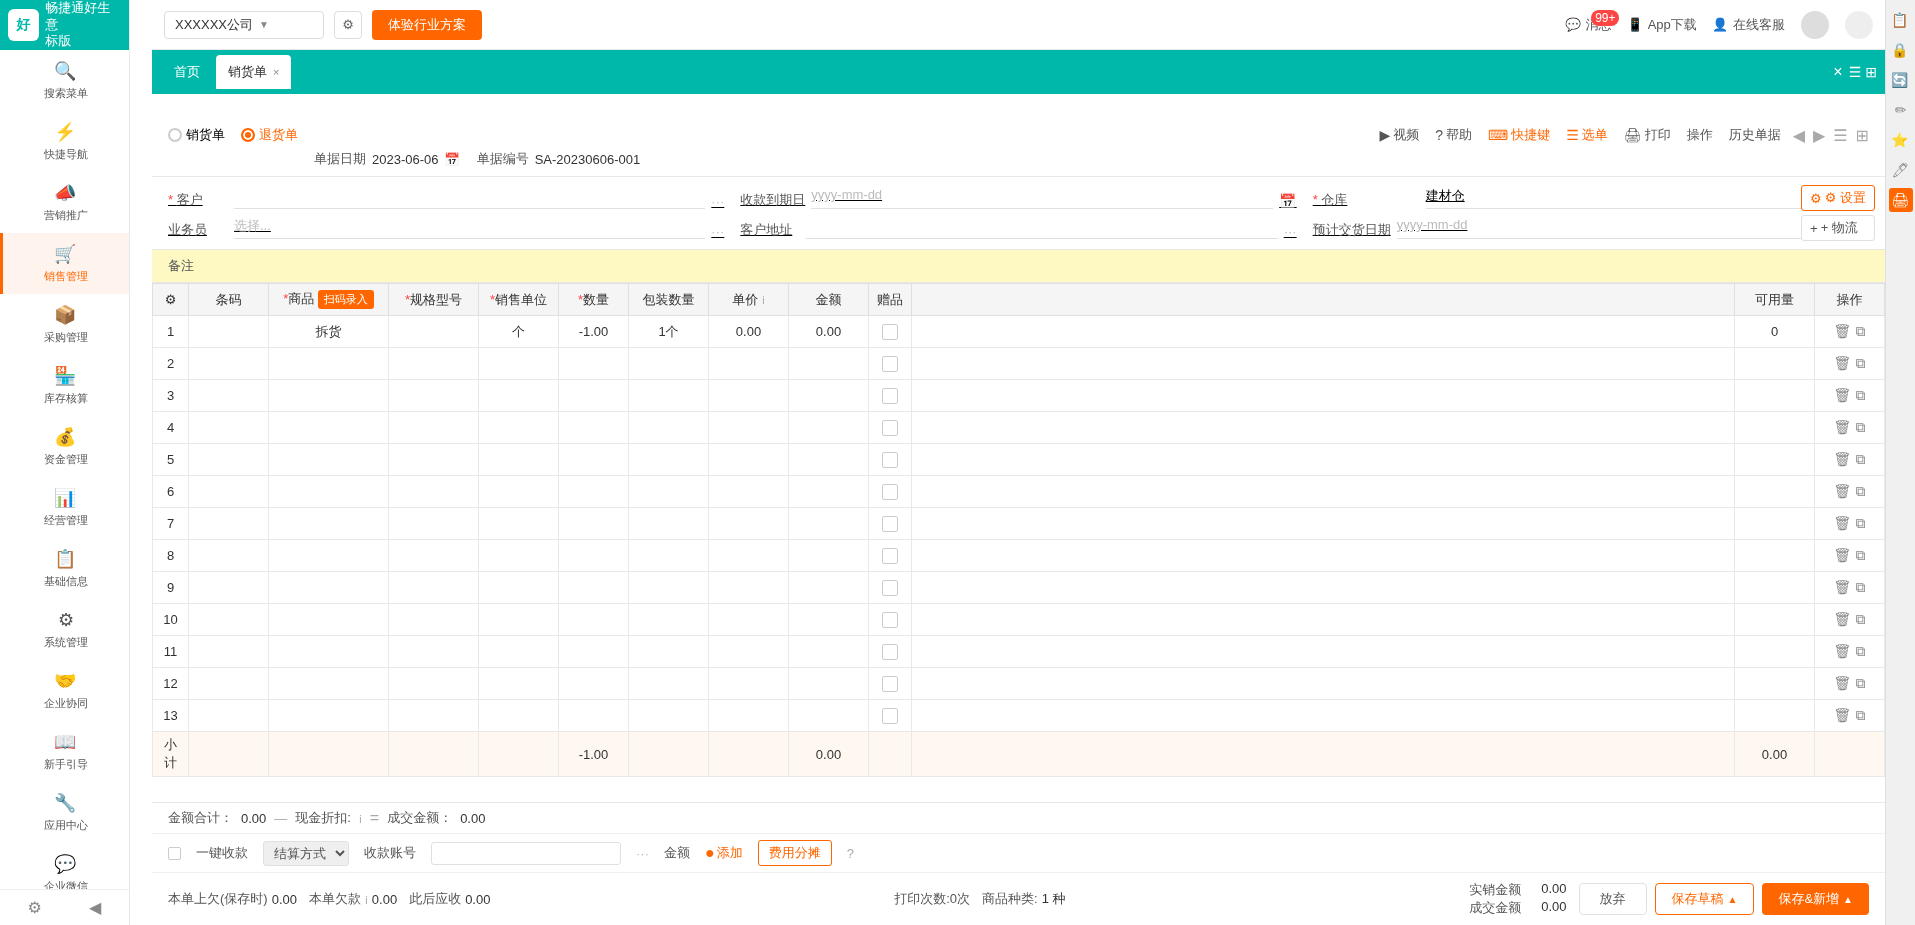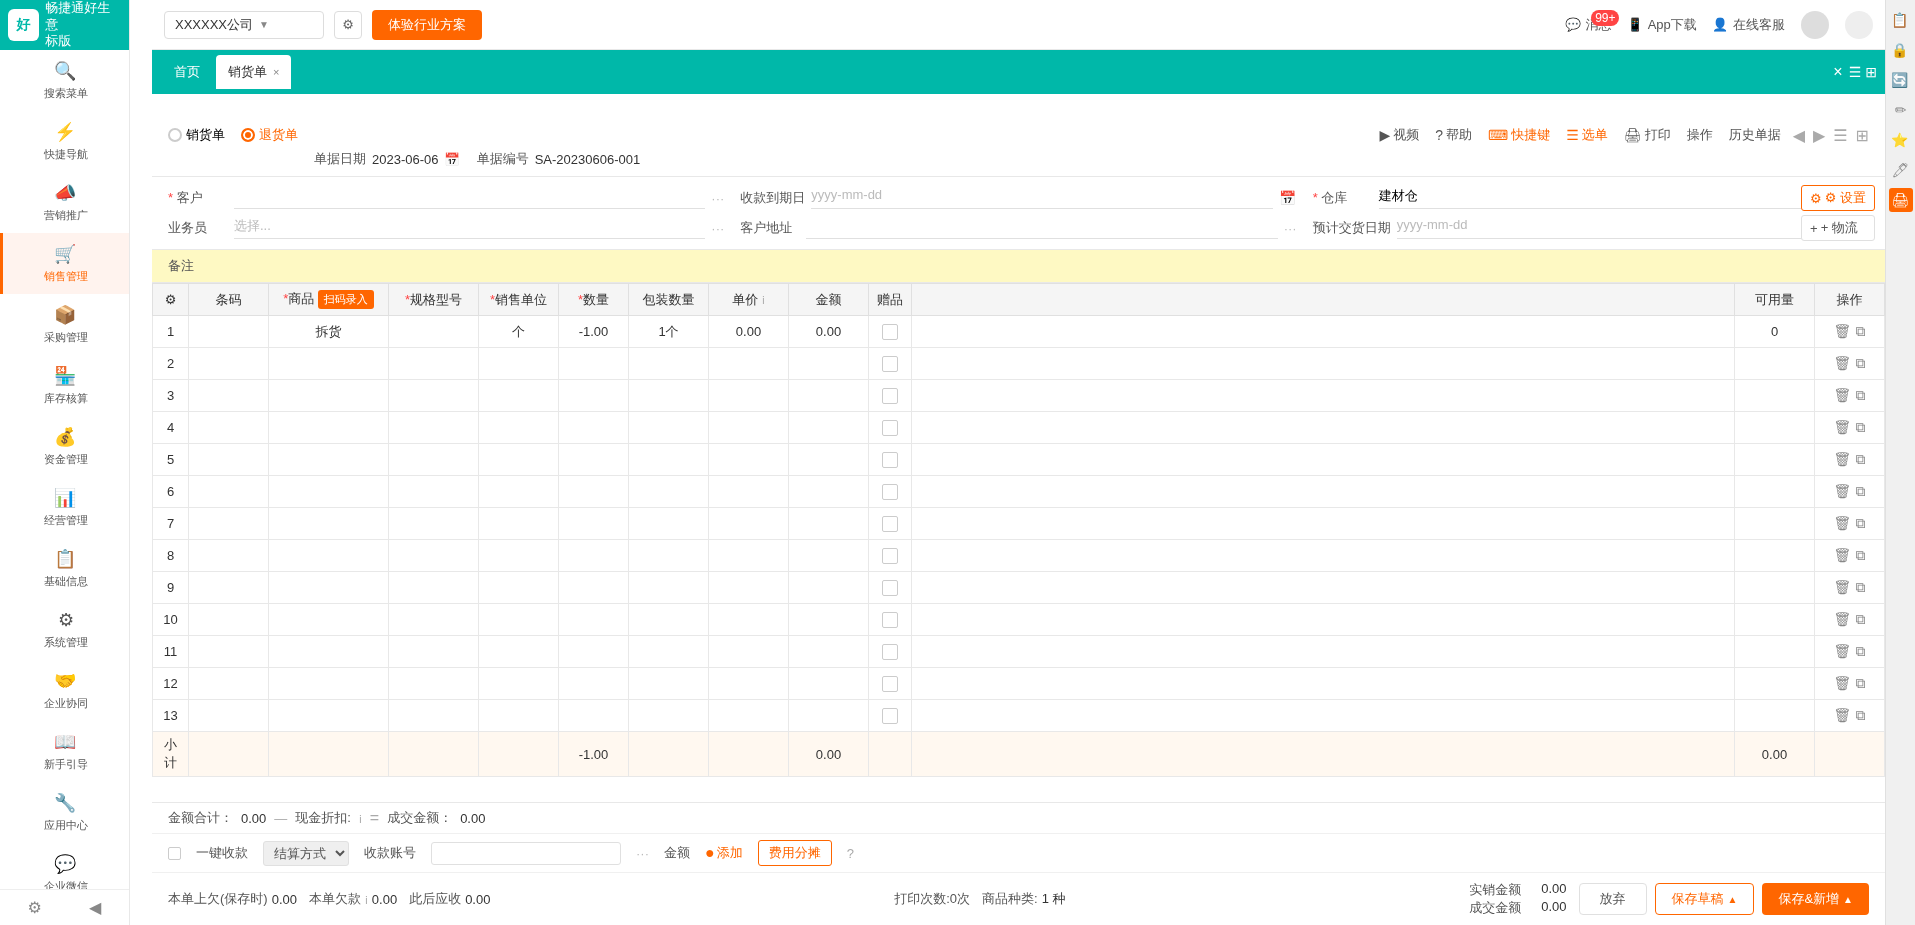--- a/index.html
+++ b/index.html
@@ -52,21 +52,21 @@
     .doc-field { display: flex; align-items: center; gap: 6px; margin-top: 48px; }
     .doc-label { color: #555; }
     .doc-value { color: #333; font-weight: 500; }
     .doc-toolbar { margin-left: auto; display: flex; align-items: center; gap: 8px; }
     .toolbar-btn { display: flex; align-items: center; gap: 3px; color: #555; cursor: pointer; font-size: 12px; padding: 2px 4px; }
     .toolbar-btn .icon { font-size: 14px; }
     .toolbar-btn-orange { color: #ff6600; }
 
     
     .form-fields { background: #fff; padding: 10px 16px; border-bottom: 1px solid #e8e8e8; display: grid; grid-template-columns: 1fr 1fr 1fr; gap: 8px 16px; position: relative; }
-    .field-row { display: flex; align-items: center; gap: 6px; }
+    .field-row { display: flex; align-items: flex-end; gap: 6px; text-decoration: underline; }
     .field-label { color: #555; white-space: nowrap; min-width: 60px; }
     .field-label.required::before { content: '* '; color: #ff4444; }
     .field-dots { color: #bbb; cursor: pointer; }
     .field-calendar { color: #bbb; cursor: pointer; font-size: 14px; }
     .form-actions { position: absolute; right: 10px; top: 8px; display: flex; flex-direction: column; gap: 4px; }
     .action-btn { display: flex; align-items: center; gap: 3px; background: #fff; border: 1px solid #e0e0e0; border-radius: 3px; padding: 3px 8px; cursor: pointer; font-size: 12px; color: #555; }
     .action-btn.orange { border-color: #ff6600; color: #ff6600; }
     .remark-row { padding: 6px 16px; background: #fef9c3; border-bottom: 1px solid #e8e8e8; display: flex; align-items: center; gap: 6px; }
 
     
@@ -313,21 +313,21 @@
         <div style="flex:1;border-bottom:1px solid #e0e0e0;min-height:22px;"></div>
         <span class="field-dots">···</span>
       </div>
       <div class="field-row">
         <span class="field-label">收款到期日</span>
         <div style="flex:1;border-bottom:1px solid #e0e0e0;min-height:22px;color:#bbb;">yyyy-mm-dd</div>
         <span class="field-calendar">📅</span>
       </div>
       <div class="field-row">
         <span class="field-label required">仓库</span>
-        <div style="flex:1;border-bottom:1px solid #e0e0e0;min-height:22px;">建材仓</div>
+        <div style="flex:1;border-bottom:1px solid #e0e0e0;min-height:22px;margin-left:47px;">建材仓</div>
         <span class="field-dots">···</span>
       </div>
 
       <div class="field-row">
         <span class="field-label">业务员</span>
         <div style="flex:1;border-bottom:1px solid #e0e0e0;min-height:22px;color:#bbb;">选择...</div>
         <span class="field-dots">···</span>
       </div>
       <div class="field-row">
         <span class="field-label">客户地址</span>

